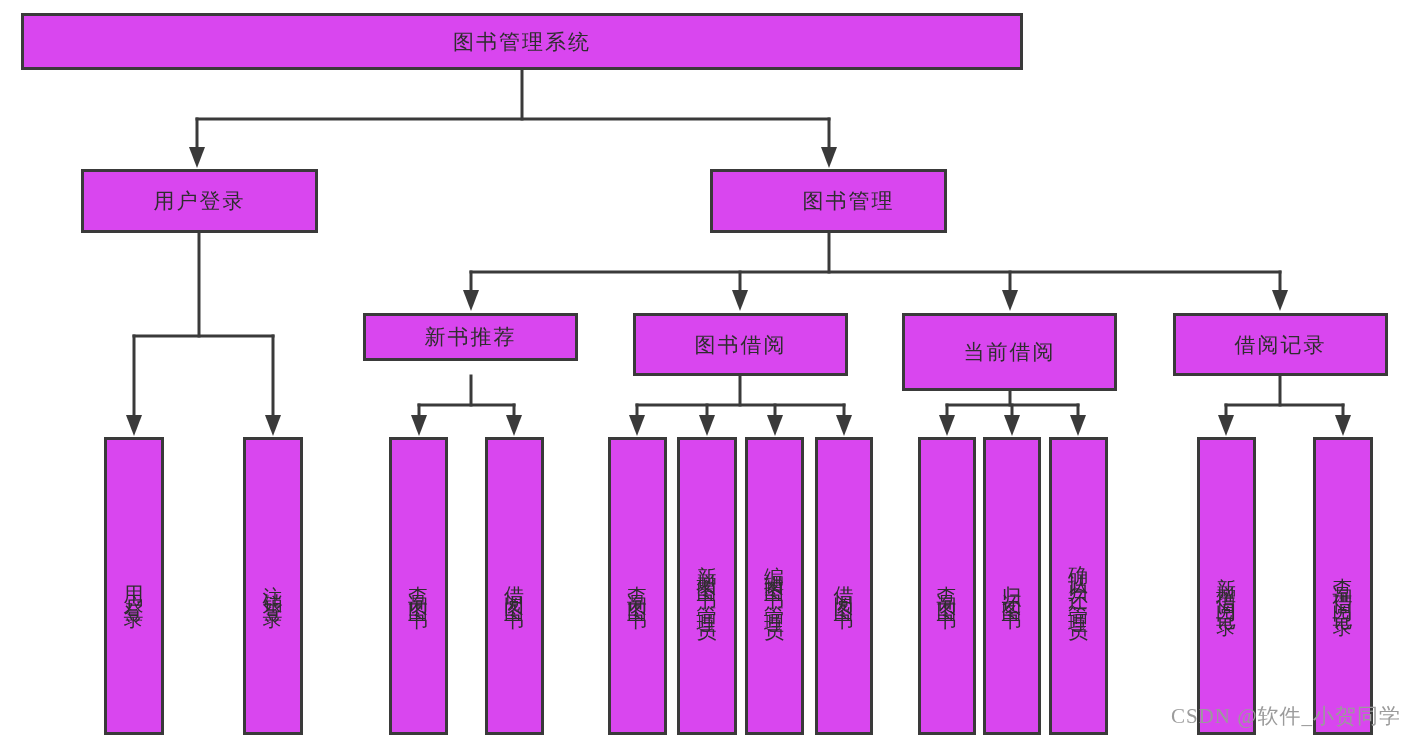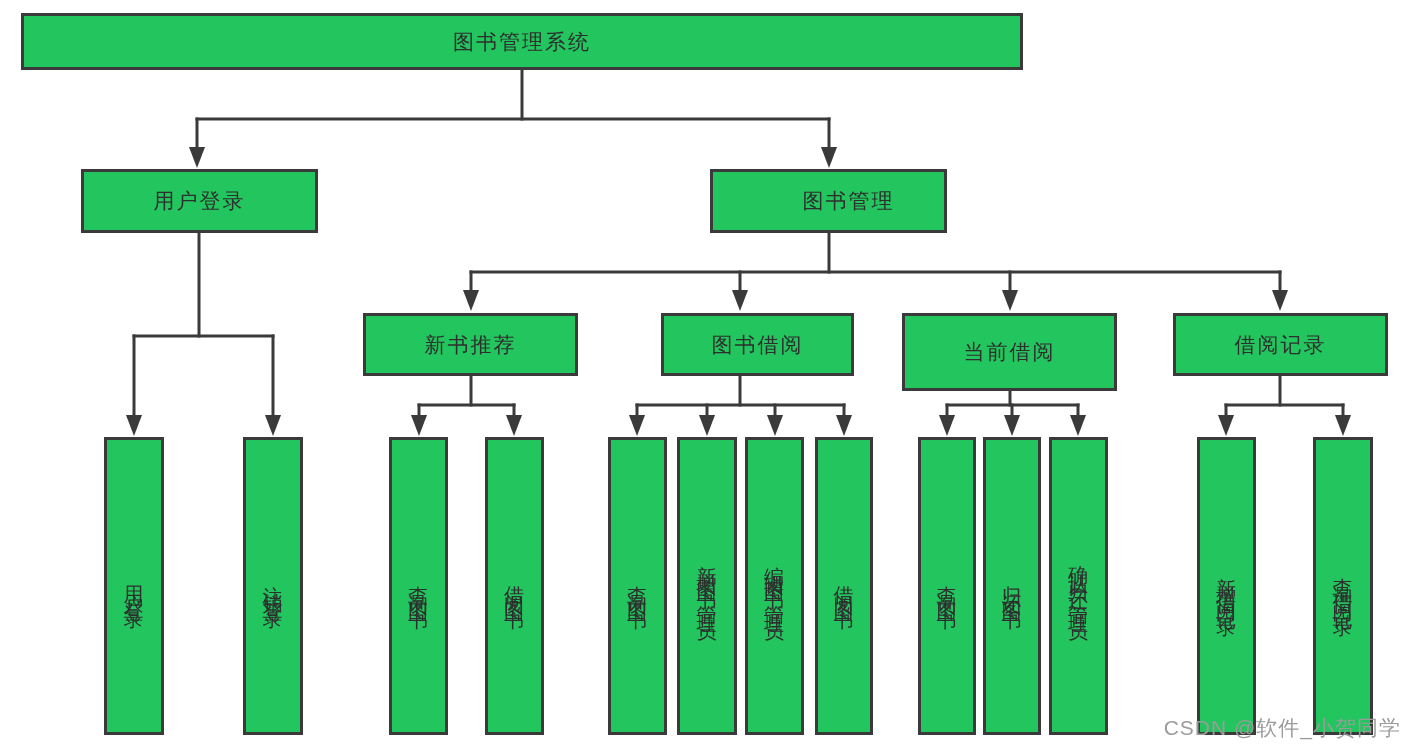--- a/index.html
+++ b/index.html
@@ -5,32 +5,32 @@
   :root { --line:#3a3a3a; --text:#2e2e2e; --watermark:#9b9b9b; --background:#ffffff; }
   * { margin:0; padding:0; }
   html,body { width:1405px; height:747px; background:var(--background); overflow:hidden; }
   body { font-family:"Liberation Sans","DejaVu Sans",sans-serif; position:relative; }
   .stage { position:absolute; left:0; top:0; width:1405px; height:747px; }
   svg.wires { position:absolute; left:0; top:0; z-index:0; }
   svg.wires path.ln { stroke:var(--line); stroke-width:3; fill:none; stroke-linecap:square; }
   svg.wires path.tri { fill:var(--line); stroke:none; }
   .node {
     position:absolute; box-sizing:border-box; z-index:1;
-    border:3px solid var(--line); background:#22c55e; color:var(--text);
+    border:3px solid var(--line); background:#d946ef; color:var(--text);
     display:flex; align-items:center; justify-content:center;
     text-align:center;
   }
   .node.h { font-size:21px; letter-spacing:2px; white-space:nowrap; }
   .node.v {
     writing-mode:vertical-rl; text-orientation:mixed;
     font-size:20px; letter-spacing:8px; line-height:1;
   }
   .watermark {
-    position:absolute; right:4px; bottom:5px; z-index:10;
-    color:var(--watermark); font-size:21px; letter-spacing:1px; white-space:nowrap;
+    position:absolute; right:4px; bottom:17px; z-index:10;
+    color:var(--watermark); font-size:21px; letter-spacing:1px; white-space:nowrap;font-family:Liberation Serif, serif;
   }
 </style>
 </head>
 <body>
 
 <div class="stage">
 
   <svg class="wires" width="1405" height="747" viewBox="0 0 1405 747">
 
     <path class="ln" d="M522 70 V119"></path>
@@ -91,22 +91,22 @@
       <path class="tri" d="M1218 415 L1234 415 L1226 436 Z"></path>
     <path class="ln" d="M1343 405 V417"></path> 
       <path class="tri" d="M1335 415 L1351 415 L1343 436 Z"></path>
   </svg>
 
   <div class="node h" style="left:21px; top:13px; width:1002px; height:57px;">图书管理系统</div>
 
   <div class="node h" style="left:81px; top:169px; width:237px; height:64px;">用户登录</div>
   <div class="node h" style="left:710px; top:169px; width:237px; height:64px;padding-left:40px;">图书管理</div>
 
-  <div class="node h" style="left:363px; top:313px; width:215px; height:63px;">新书推荐</div>
-  <div class="node h" style="left:633px; top:313px; width:193px; height:63px;margin-left:28px;">图书借阅</div>
+  <div class="node h" style="left:363px; top:313px; width:215px; height:48px;">新书推荐</div>
+  <div class="node h" style="left:633px; top:313px; width:215px; height:63px;">图书借阅</div>
   <div class="node h" style="left:902px; top:313px; width:215px; height:78px;">当前借阅</div>
   <div class="node h" style="left:1173px; top:313px; width:215px; height:63px;">借阅记录</div>
 
   <div class="node v" style="left:104px; top:437px; width:60px; height:298px;">用户登录</div>
   <div class="node v" style="left:243px; top:437px; width:60px; height:298px;">注销登录</div>
 
   <div class="node v" style="left:389px; top:437px; width:59px; height:298px;">查询图书</div>
   <div class="node v" style="left:485px; top:437px; width:59px; height:298px;">借阅图书</div>
 
   <div class="node v" style="left:608px; top:437px; width:59px; height:298px;">查询图书</div>

